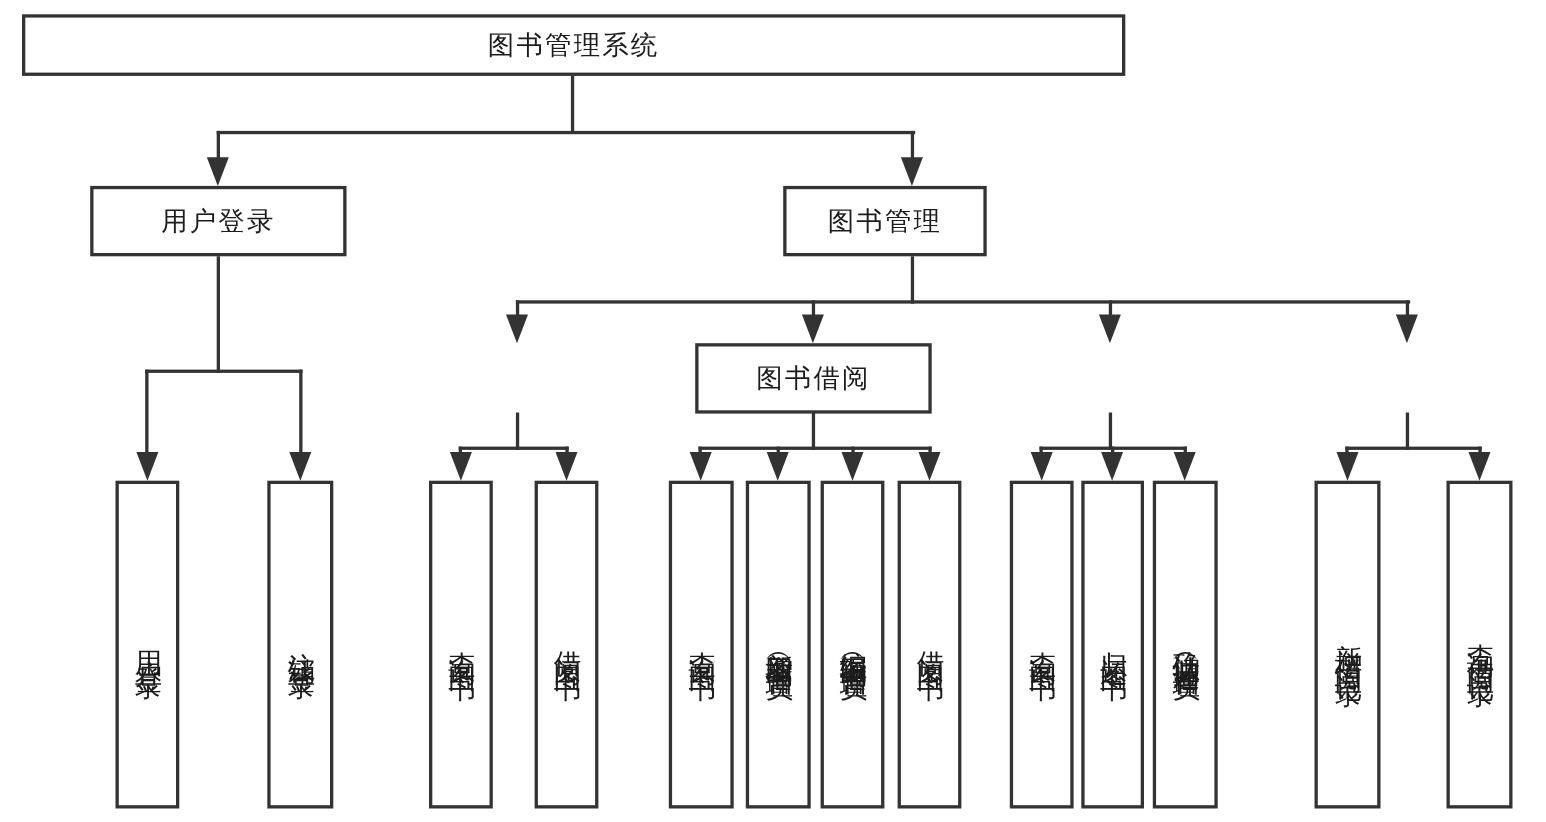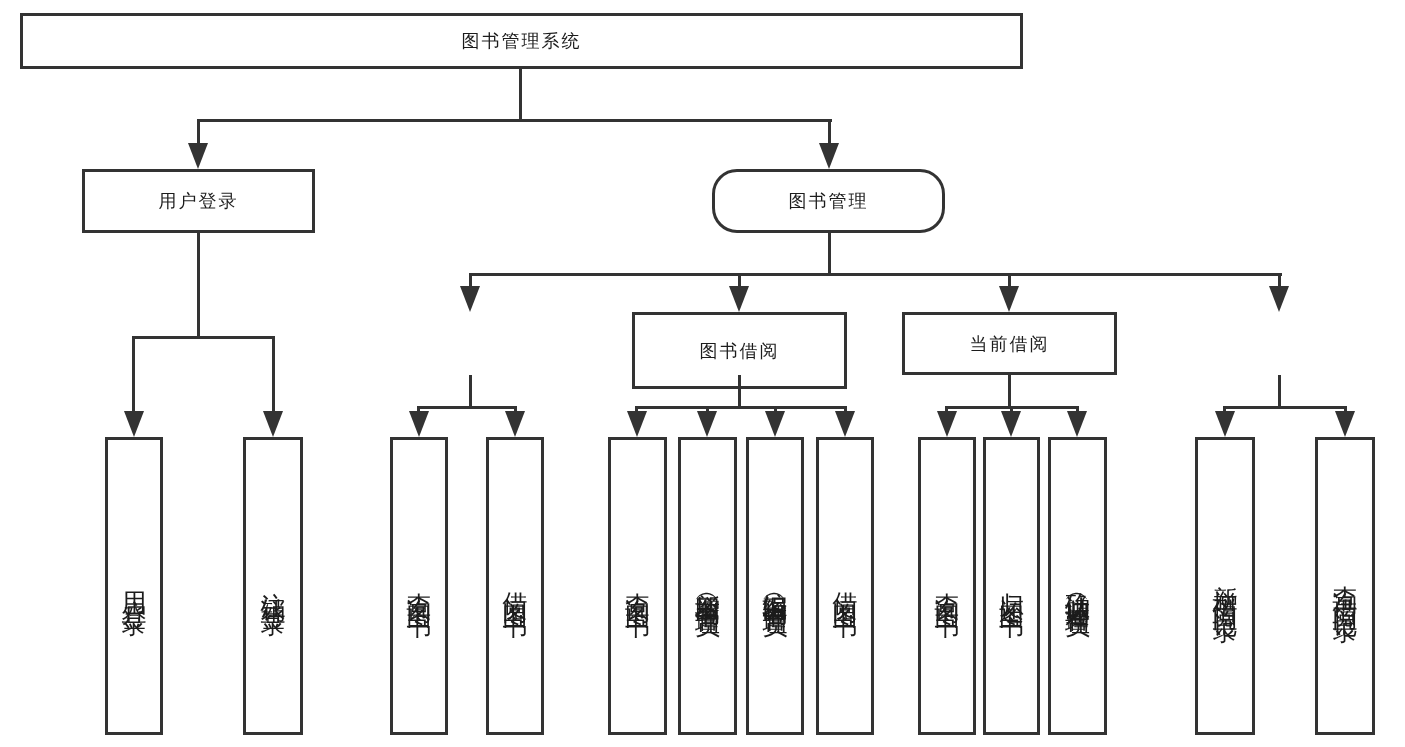--- a/index.html
+++ b/index.html
@@ -7,21 +7,21 @@
     position:relative;width:1405px;height:747px;overflow:hidden;
     background:var(--bg,#fff);
     font-family:"Liberation Sans","DejaVu Sans",sans-serif;
   }
   .node{
     position:absolute;box-sizing:border-box;background:#fff;
     border:3px solid var(--line,#333);
     display:flex;align-items:center;justify-content:center;
     color:var(--text,#1c1c1c);
   }
-  .node.h{font-size:18px;letter-spacing:2px;white-space:nowrap;}
+  .node.h{font-size:24px;letter-spacing:2px;white-space:nowrap;}
   .node.v span{
     writing-mode:vertical-rl;text-orientation:mixed;
     font-size:25px;line-height:1;letter-spacing:7px;
   }
   .node.v.tight span{letter-spacing:3px;}
   .line{position:absolute;background:var(--line,#333);}
   .arrow{
     position:absolute;width:0;height:0;
     border-left:10px solid transparent;border-right:10px solid transparent;
     border-top:26px solid var(--line,#333);
@@ -38,32 +38,29 @@
 <div id="canvas">
 
   <div class="node h" style="left:20px;top:13px;width:1003px;height:56px;">
     <span>图书管理系统</span>
   </div>
 
   <div class="node h" style="left:82px;top:169px;width:233px;height:64px;">
     <span>用户登录</span>
   </div>
 
-  <div class="node h" style="left:712px;top:169px;width:233px;height:64px;border-radius:25px;">
+  <div class="node h" style="left:712px;top:169px;width:185px;height:64px;">
     <span>图书管理</span>
   </div>
 
 
-  <div class="node h" style="left:632px;top:312px;width:215px;height:77px;">
+  <div class="node h" style="left:632px;top:312px;width:215px;height:64px;">
     <span>图书借阅</span>
   </div>
 
-  <div class="node h" style="left:902px;top:312px;width:215px;height:63px;">
-    <span>当前借阅</span>
-  </div>
 
 
   <div class="node v" style="left:105px;top:437px;width:58px;height:298px;">
     <span>用户登录</span>
   </div>
   <div class="node v" style="left:243px;top:437px;width:60px;height:298px;">
     <span>注销登录</span>
   </div>
 
   <div class="node v" style="left:390px;top:437px;width:58px;height:298px;">

